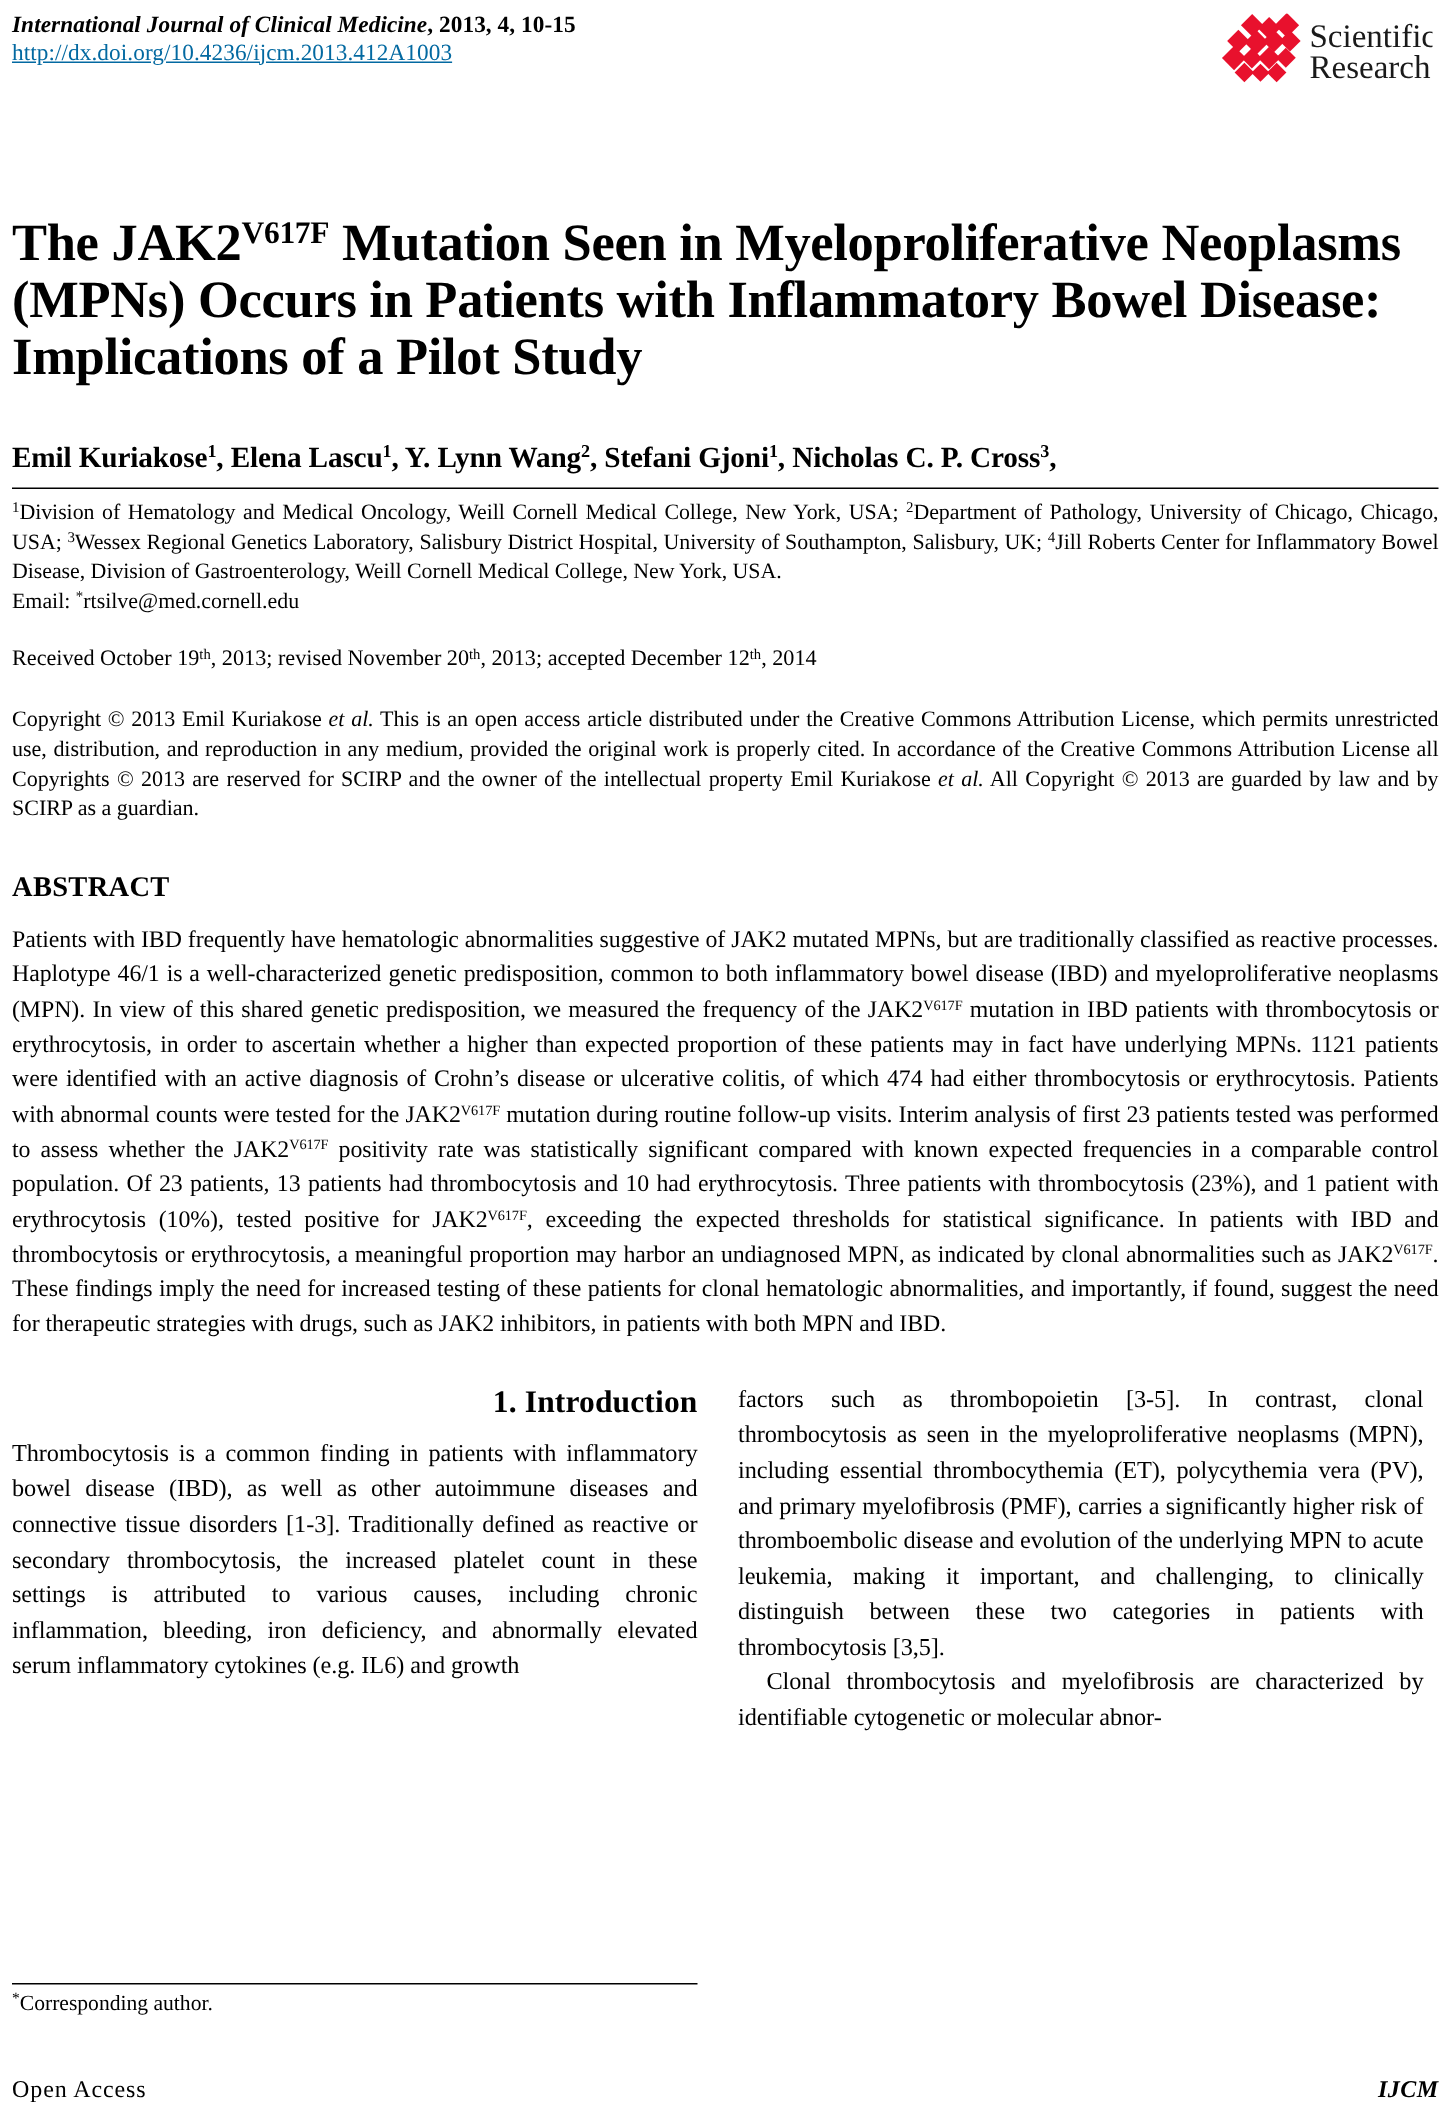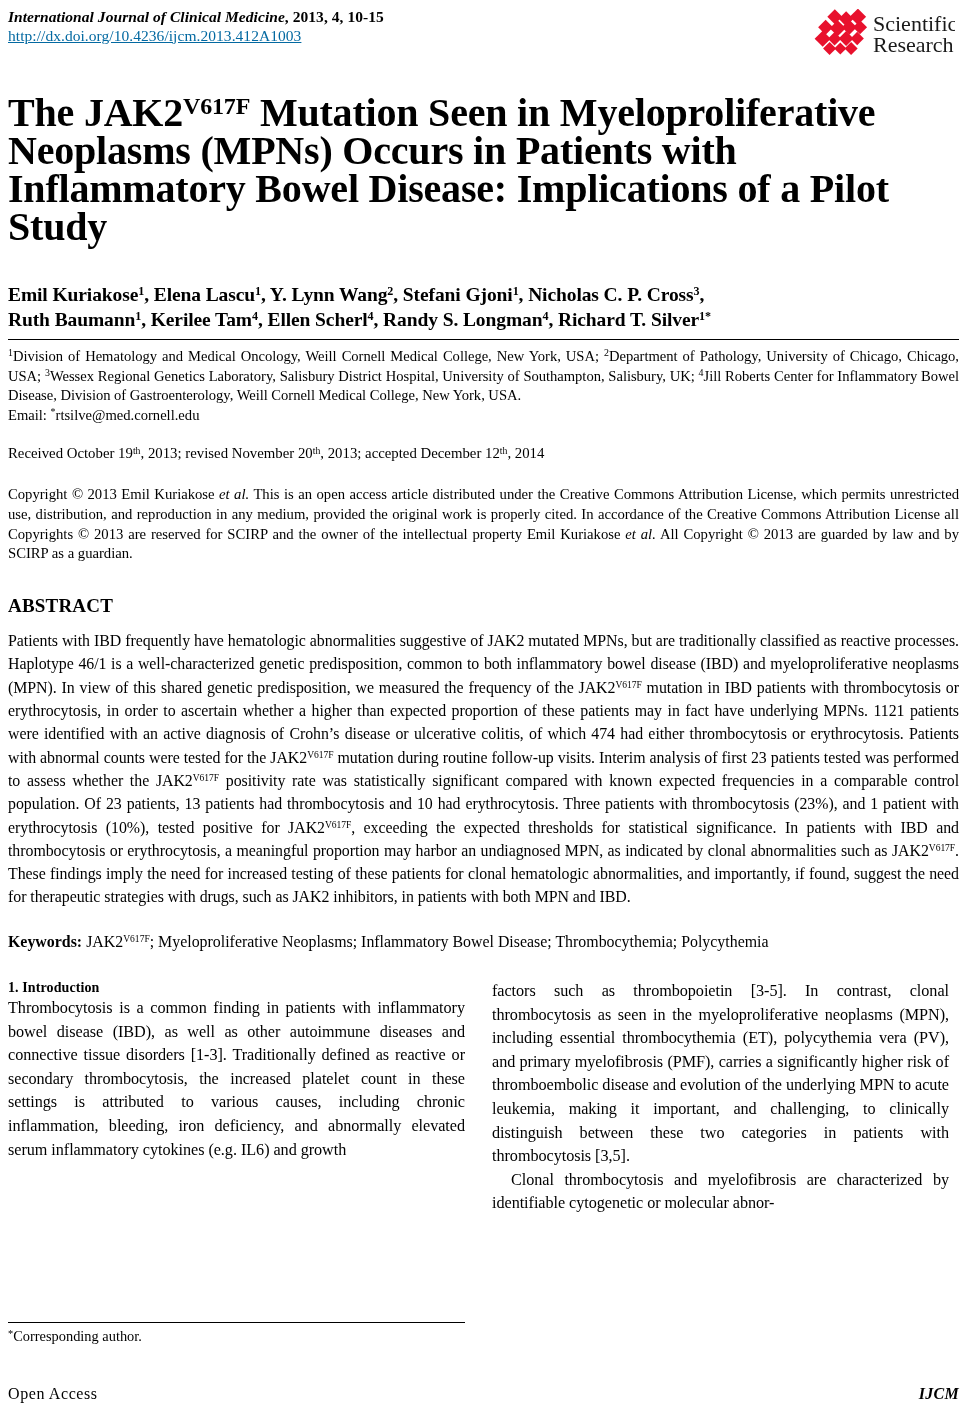--- a/index.html
+++ b/index.html
@@ -61,22 +61,22 @@
     position: absolute;
     right: 4px;
     top: 1px;
     width: 148px;
     height: 52px;
   }
   .logo svg { display: block; }
 
   
   .article-title {
-    margin-top: 24px;
-    font-size: 40px;
+    margin-top: 73px;
+    font-size: 35px;
     font-weight: bold;
     line-height: 38px;
     letter-spacing: -0.2px;
     width: 942px;
   }
   .article-title sup {
     font-size: 0.6em;
     vertical-align: 0.52em;
     line-height: 0;
   }
@@ -177,24 +177,25 @@
     margin-top: 27px;
     display: flex;
     gap: 27px;
     width: 942px;
   }
   .col {
     width: 457px;
     flex: 0 0 457px;
   }
   .section-heading {
-    font-size: 14px;
+    font-size: 21px;
     font-weight: bold;
     letter-spacing: 0.1px;
-    margin: 0 0 1px 0;
+    margin: 0 0 11px 0;
+    text-align: right;
   }
   .body-text {
     font-size: 16.2px;
     line-height: 23.6px;
     text-align: justify;
     margin: 0;
     letter-spacing: -0.05px;
   }
   .body-text.indent { text-indent: 19px; }
 
@@ -276,39 +277,35 @@
         </svg>
       </div>
     </div>
 
     <h1 class="article-title"><span>The JAK2</span><sup>V617F</sup><span> Mutation Seen in Myeloproliferative Neoplasms (MPNs) Occurs in Patients with Inflammatory Bowel Disease: Implications of a Pilot Study</span></h1>
 
     <div class="authors">
       <div>
         <span>Emil Kuriakose</span><sup>1</sup><span>, Elena Lascu</span><sup>1</sup><span>, Y. Lynn Wang</span><sup>2</sup><span>, Stefani Gjoni</span><sup>1</sup><span>, Nicholas C. P. Cross</span><sup>3</sup><span>,</span>
       </div>
-      <div>
-        <span>Ruth Baumann</span><sup>1</sup><span>, Kerilee Tam</span><sup>4</sup><span>, Ellen Scherl</span><sup>4</sup><span>, Randy S. Longman</span><sup>4</sup><span>, Richard T. Silver</span><sup>1*</sup>
-      </div>
     </div>
 
     <hr class="rule">
 
     <div class="affiliations"><sup>1</sup><span>Division of Hematology and Medical Oncology, Weill Cornell Medical College, New York, USA; </span><sup>2</sup><span>Department of Pathology, University of Chicago, Chicago, USA; </span><sup>3</sup><span>Wessex Regional Genetics Laboratory, Salisbury District Hospital, University of Southampton, Salisbury, UK; </span><sup>4</sup><span>Jill Roberts Center for Inflammatory Bowel Disease, Division of Gastroenterology, Weill Cornell Medical College, New York, USA.</span></div>
 
     <div class="email-line"><span>Email: </span><sup>*</sup><span>rtsilve@med.cornell.edu</span></div>
 
     <div class="dates-line"><span>Received October 19</span><sup>th</sup><span>, 2013; revised November 20</span><sup>th</sup><span>, 2013; accepted December 12</span><sup>th</sup><span>, 2014</span></div>
 
     <div class="copyright"><span>Copyright © 2013 Emil Kuriakose </span><i>et al.</i><span> This is an open access article distributed under the Creative Commons Attribution License, which permits unrestricted use, distribution, and reproduction in any medium, provided the original work is properly cited. In accordance of the Creative Commons Attribution License all Copyrights © 2013 are reserved for SCIRP and the owner of the intellectual property Emil Kuriakose </span><i>et al.</i><span> All Copyright © 2013 are guarded by law and by SCIRP as a guardian.</span></div>
 
     <div class="abstract-heading">ABSTRACT</div>
     <div class="abstract-body"><span>Patients with IBD frequently have hematologic abnormalities suggestive of JAK2 mutated MPNs, but are traditionally classified as reactive processes. Haplotype 46/1 is a well-characterized genetic predisposition, common to both inflammatory bowel disease (IBD) and myeloproliferative neoplasms (MPN). In view of this shared genetic predisposition, we measured the frequency of the JAK2</span><sup>V617F</sup><span> mutation in IBD patients with thrombocytosis or erythrocytosis, in order to ascertain whether a higher than expected proportion of these patients may in fact have underlying MPNs. 1121 patients were identified with an active diagnosis of Crohn’s disease or ulcerative colitis, of which 474 had either thrombocytosis or erythrocytosis. Patients with abnormal counts were tested for the JAK2</span><sup>V617F</sup><span> mutation during routine follow-up visits. Interim analysis of first 23 patients tested was performed to assess whether the JAK2</span><sup>V617F</sup><span> positivity rate was statistically significant compared with known expected frequencies in a comparable control population. Of 23 patients, 13 patients had thrombocytosis and 10 had erythrocytosis. Three patients with thrombocytosis (23%), and 1 patient with erythrocytosis (10%), tested positive for JAK2</span><sup>V617F</sup><span>, exceeding the expected thresholds for statistical significance. In patients with IBD and thrombocytosis or erythrocytosis, a meaningful proportion may harbor an undiagnosed MPN, as indicated by clonal abnormalities such as JAK2</span><sup>V617F</sup><span>. These findings imply the need for increased testing of these patients for clonal hematologic abnormalities, and importantly, if found, suggest the need for therapeutic strategies with drugs, such as JAK2 inhibitors, in patients with both MPN and IBD.</span></div>
 
-    <div class="keywords"><b>Keywords:</b><span> JAK2</span><sup>V617F</sup><span>; Myeloproliferative Neoplasms; Inflammatory Bowel Disease; Thrombocythemia; Polycythemia</span></div>
 
     <div class="columns">
       <div class="col">
         <div class="section-heading">1. Introduction</div>
         <p class="body-text">Thrombocytosis is a common finding in patients with inflammatory bowel disease (IBD), as well as other autoimmune diseases and connective tissue disorders [1-3]. Traditionally defined as reactive or secondary thrombocytosis, the increased platelet count in these settings is attributed to various causes, including chronic inflammation, bleeding, iron deficiency, and abnormally elevated serum inflammatory cytokines (e.g. IL6) and growth</p>
       </div>
       <div class="col">
         <p class="body-text">factors such as thrombopoietin [3-5]. In contrast, clonal thrombocytosis as seen in the myeloproliferative neoplasms (MPN), including essential thrombocythemia (ET), polycythemia vera (PV), and primary myelofibrosis (PMF), carries a significantly higher risk of thromboembolic disease and evolution of the underlying MPN to acute leukemia, making it important, and challenging, to clinically distinguish between these two categories in patients with thrombocytosis [3,5].</p>
         <p class="body-text indent">Clonal thrombocytosis and myelofibrosis are characterized by identifiable cytogenetic or molecular abnor-</p>
       </div>

